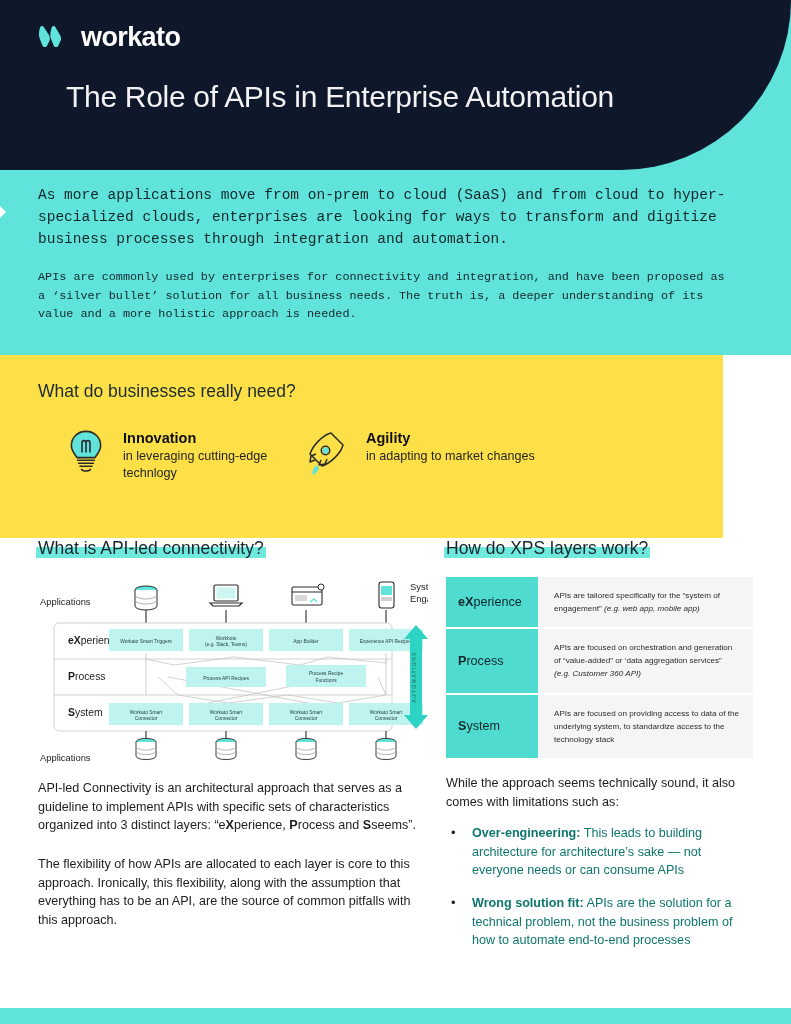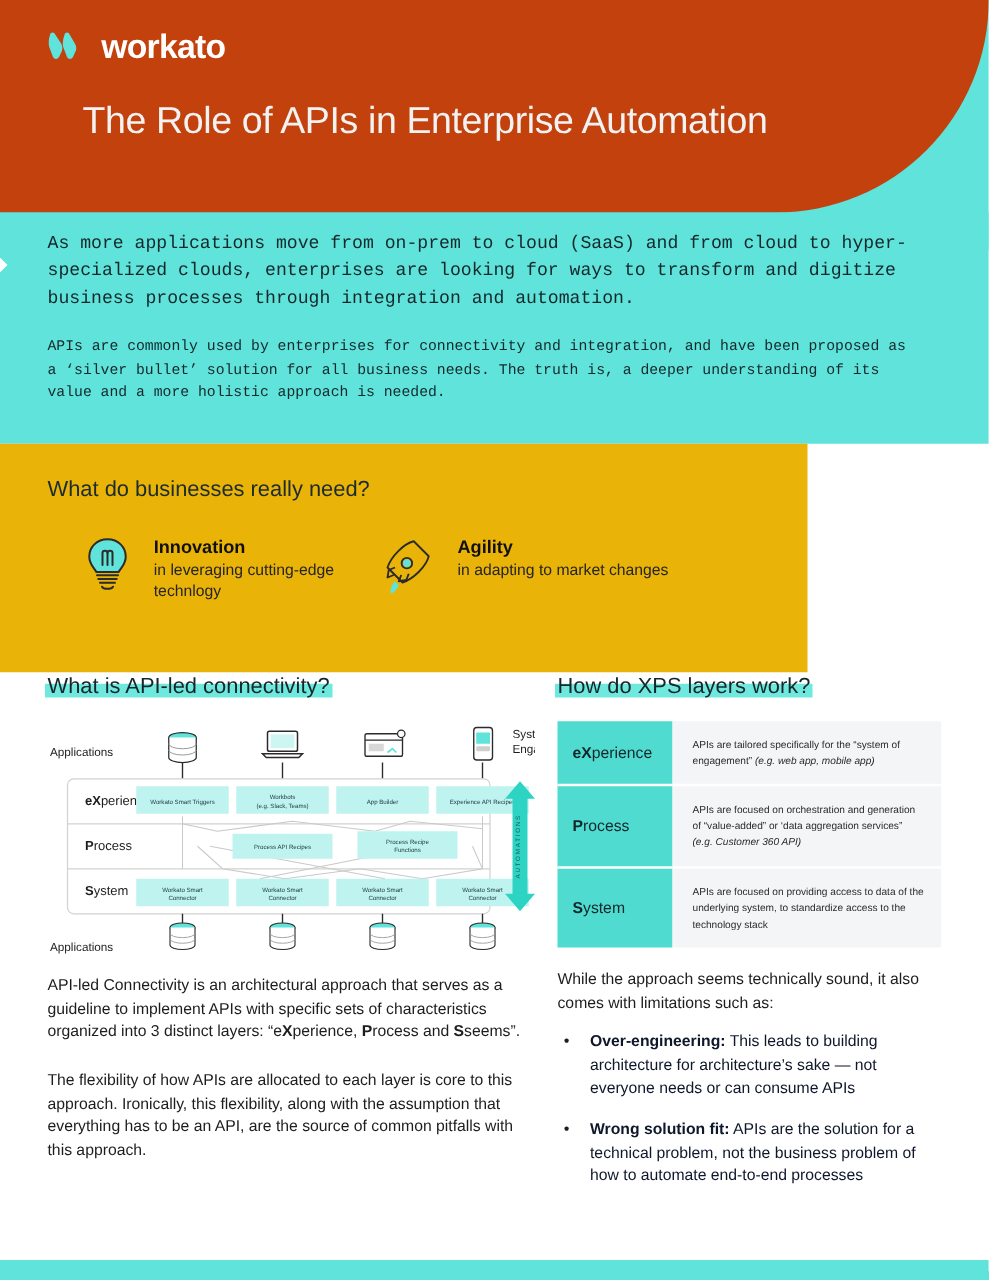--- a/index.html
+++ b/index.html
@@ -12,21 +12,21 @@
   }
   #page { position: relative; width: 791px; height: 1024px; background: #ffffff; }
 
   
   .hero-teal-backing {
     position: absolute; left: 0; top: 0; width: 791px; height: 200px;
     background: #5FE3DA;
   }
   .hero {
     position: absolute; left: 0; top: 0; width: 791px; height: 170px;
-    background: #c2410c;
+    background: #0f172a;
     border-bottom-right-radius: 170px;
     overflow: hidden;
   }
   .logo-wrap {
     position: absolute; left: 38px; top: 22px;
     display: flex; align-items: center; gap: 9px;
   }
   .logo-mark { width: 34px; height: 26px; display: block; }
   .logo-word {
     color: #ffffff; font-size: 27px; font-weight: 700;
@@ -50,22 +50,22 @@
   .intro-lead {
     font-size: 14.5px; line-height: 1.52; color: #14282b; font-weight: 400;
   }
   .intro-sub {
     margin-top: 18px;
     font-size: 11.8px; line-height: 1.58; color: #14282b;
   }
 
   
   .needs {
-    position: absolute; left: 0; top: 355px; width: 646px; height: 183px;
-    background: #eab308;
+    position: absolute; left: 0; top: 355px; width: 723px; height: 183px;
+    background: #fde047;
   }
   .needs-title {
     position: absolute; left: 38px; top: 26px;
     font-size: 17.5px; color: #1b2b2e; font-weight: 400;
   }
   .needs-row {
     position: absolute; left: 62px; top: 72px; width: 700px;
     display: flex; gap: 0;
   }
   .need-item { display: flex; align-items: flex-start; gap: 13px; width: 243px; }
@@ -110,21 +110,21 @@
     background: #F4F5F6; color: #2b2b2b; font-size: 8.1px; line-height: 1.62;
     padding: 12px 14px 12px 16px; border-bottom: 2px solid #ffffff;
   }
   .xps .dsc i { font-style: italic; text-align: center; }
   .xps tr:last-child .lay, .xps tr:last-child .dsc { border-bottom: none; }
 
   .limits-intro { margin-top: 16px; font-size: 12.6px; line-height: 1.48; color: #1d1d1d; }
   .bullets { margin-top: 13px; list-style: none; }
   .bullets li {
     position: relative; padding-left: 26px; margin-bottom: 14px;
-    font-size: 12.6px; line-height: 1.48; color: #0f172a;
+    font-size: 12.6px; line-height: 1.48; color: #0f766e;
   }
   .bullets li::before {
     content: "\2022"; position: absolute; left: 5px; top: -1px;
     font-size: 13px; color: #1d1d1d;
   }
   .bullets b { font-weight: 700; }
 
   
   .footer-bar {
     position: absolute; left: 0; bottom: 0; width: 791px; height: 16px;

